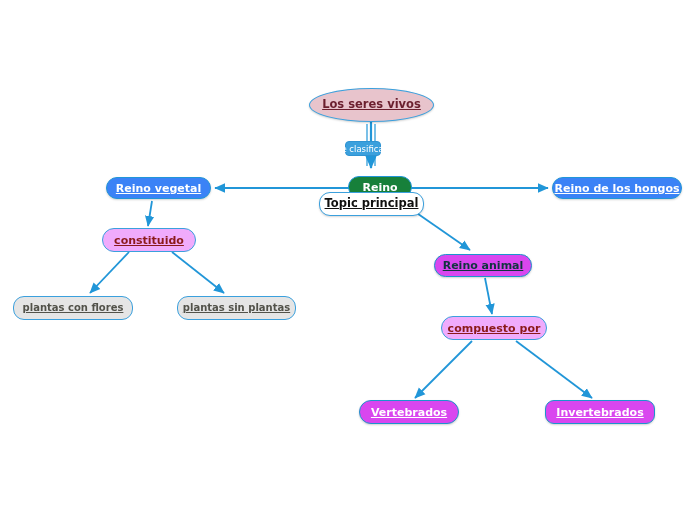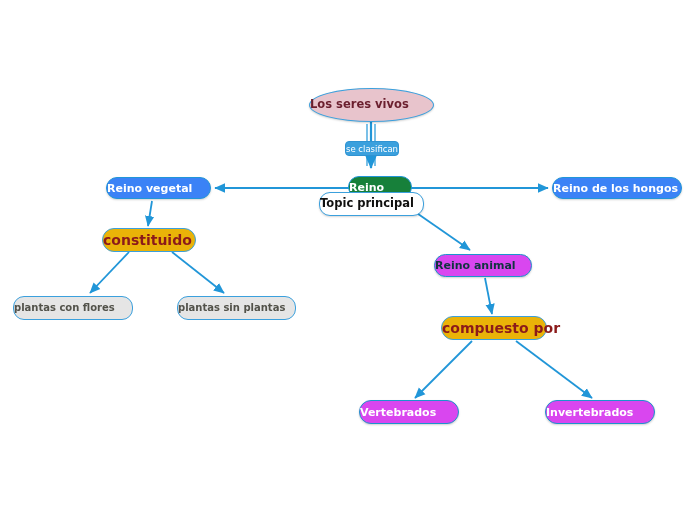--- a/index.html
+++ b/index.html
@@ -21,25 +21,26 @@
     top: 0;
     width: 696px;
     height: 520px;
     pointer-events: none;
   }
   .node {
     position: absolute;
     box-sizing: border-box;
     display: flex;
     align-items: center;
-    justify-content: flex-start;
+    justify-content: center;
     text-align: center;
     white-space: nowrap;
     font-weight: bold;
     line-height: 1;
+    text-decoration: underline;
   }
 
   
   .node-root {
     border-radius: 50%;
     background: #e8c4cc;
     border: 1.4px solid #3ba0dd;
     color: #6b1f2e;
     font-size: 11.5px;
     box-shadow: 0 1px 2px rgba(0,0,0,0.18);
@@ -81,25 +82,25 @@
     border: 1.6px solid #1c94cc;
     border-radius: 12px;
     color: #ffffff;
     font-size: 11px;
     box-shadow: 0 1px 2px rgba(0,0,0,0.18);
   }
   .node-cyan.dark-label { color: #10343f; }
 
   
   .node-connector {
-    background: #eab308;
+    background: #f0abfc;
     border: 1.5px solid #3ba0dd;
     border-radius: 13px;
     color: #8b1a1a;
-    font-size: 14px;
+    font-size: 11px;
   }
 
   
   .node-leaf {
     background: #e5e5e5;
     border: 1.6px solid #3ba0dd;
     border-radius: 11px;
     color: #52524a;
     font-size: 10px;
   }
@@ -154,21 +155,21 @@
 
     <line x1="472" y1="341" x2="415" y2="398" stroke="#2196d8" stroke-width="1.8" marker-end="url(#arrow)"></line>
 
     <line x1="516" y1="341" x2="592" y2="398" stroke="#2196d8" stroke-width="1.8" marker-end="url(#arrow)"></line>
   </svg>
 
   <div class="node node-root" style="left:309px; top:88px; width:125px; height:34px;">
     <span>Los seres vivos</span>
   </div>
 
-  <div class="edge-label" style="left:345px; top:141px; width:54px; height:15px;">
+  <div class="edge-label" style="left:345px; top:141px; width:36px; height:15px;">
     <span>se clasifican</span>
   </div>
 
   <div class="node node-green-hidden" style="left:348px; top:176px; width:64px; height:22px;">
     <span>Reino</span>
   </div>
 
   <div class="node node-topic" style="left:319px; top:168px; width:105px; height:24px;">
     <span>Topic principal</span>
   </div>
@@ -198,17 +199,17 @@
   </div>
 
   <div class="node node-connector" style="left:441px; top:316px; width:106px; height:24px;">
     <span>compuesto por</span>
   </div>
 
   <div class="node node-cyan" style="left:359px; top:400px; width:100px; height:24px;">
     <span>Vertebrados</span>
   </div>
 
-  <div class="node node-cyan" style="left:545px; top:400px; width:110px; height:24px;">
+  <div class="node node-cyan" style="left:545px; top:400px; width:110px; height:24px;border-radius:9px;">
     <span>Invertebrados</span>
   </div>
 
 </div>
 
 </body></html>

